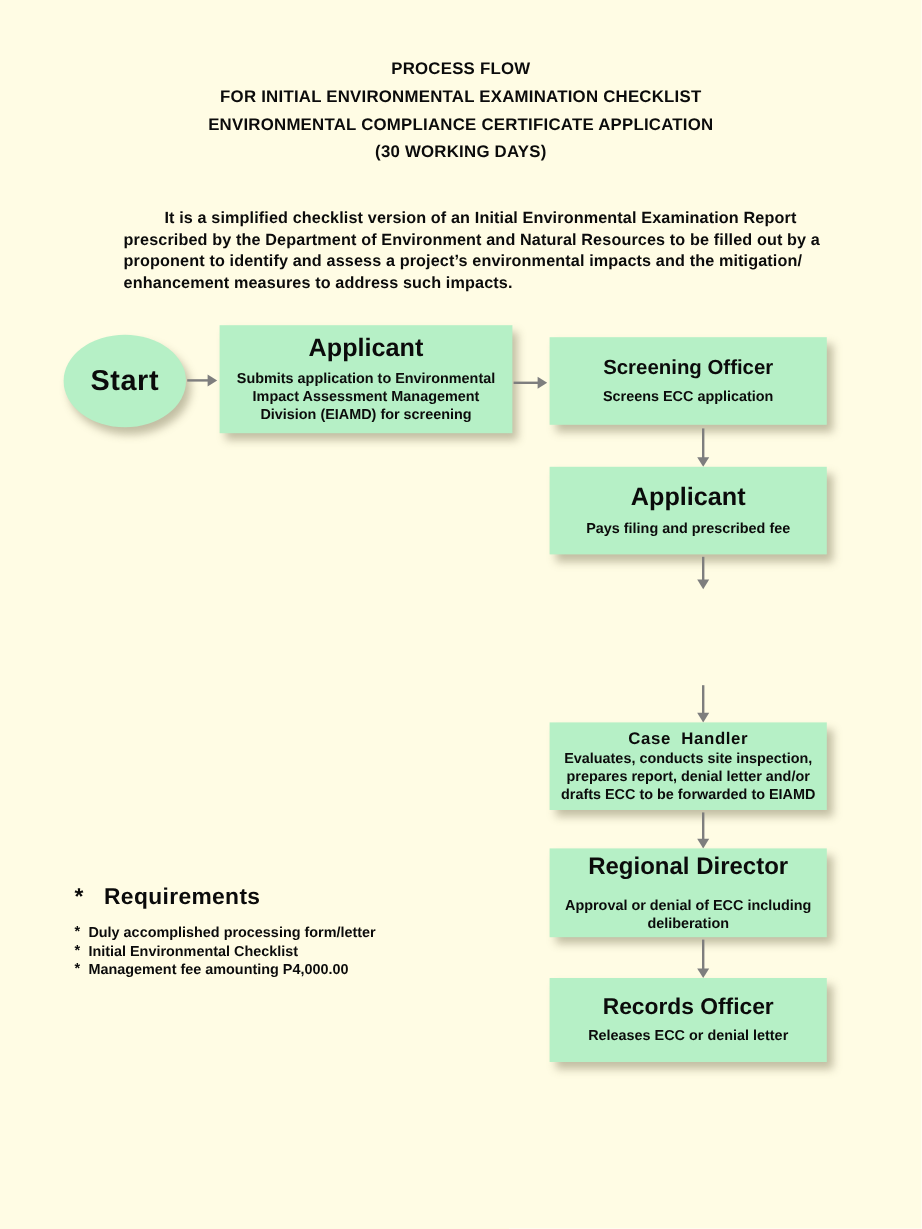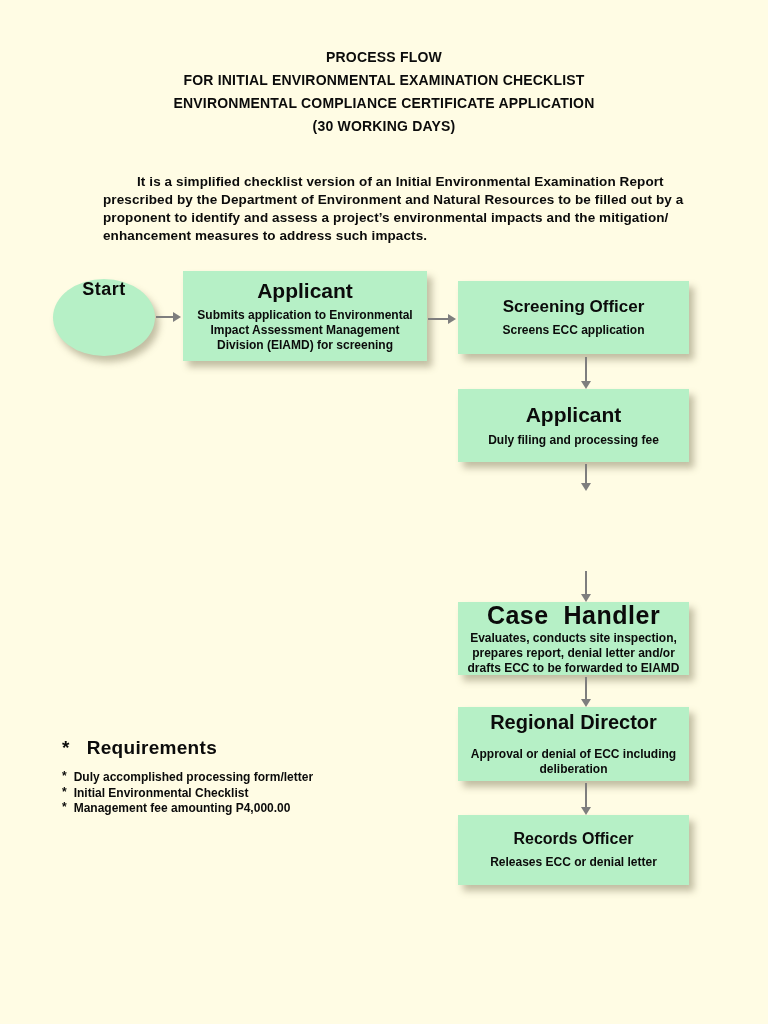--- a/index.html
+++ b/index.html
@@ -27,43 +27,43 @@
   }
   
   .intro{
     position:absolute;top:157px;left:87px;width:626px;margin:16px;
     font-size:13.5px;line-height:18px;text-indent:34px;letter-spacing:.1px;
   }
   
   .start{
     position:absolute;left:53px;top:279px;width:102px;height:77px;
     background:var(--box-green,#B6F0C6);border-radius:50%;
-    display:flex;align-items:flex-start;justify-content:center;
-    font-size:18px;letter-spacing:.5px;
+    display:flex;align-items:center;justify-content:center;
+    font-size:24px;letter-spacing:.5px;
     box-shadow:4px 6px 7px rgba(120,115,85,.45);
   }
   
   .node{
     position:absolute;
     background:var(--box-green,#B6F0C6);
     display:flex;flex-direction:column;align-items:center;justify-content:center;
     text-align:center;padding:4px 8px;
     box-shadow:5px 6px 7px rgba(120,115,85,.45);
   }
   .nt{line-height:1.15;}
   .nb{font-size:12px;line-height:15px;margin-top:4px;}
   .box-a{left:183px;top:271px;width:244px;height:90px;}
   .box-a .nt{font-size:21px;}
   .col{left:458px;width:231px;}
   .b1{top:281px;height:73px;} .b1 .nt{font-size:17px;} .b1 .nb{margin-top:7px;}
   .b2{top:389px;height:73px;} .b2 .nt{font-size:21px;} .b2 .nb{margin-top:5px;}
   .b3{top:495px;height:74px;} .b3 .nt{font-size:21px;letter-spacing:1px;} .b3 .nb{margin-top:5px;}
-  .b4{top:602px;height:73px;padding:2px 6px;} .b4 .nt{font-size:25px;letter-spacing:.5px;white-space:pre;text-align:right;} .b4 .nb{margin-top:2px;}
+  .b4{top:602px;height:73px;padding:2px 6px;} .b4 .nt{font-size:14px;letter-spacing:.5px;white-space:pre;text-align:right;} .b4 .nb{margin-top:2px;}
   .b5{top:707px;height:74px;gap:12px;} .b5 .nt{font-size:20px;} .b5 .nb{margin-top:1px;}
-  .b6{top:815px;height:70px;} .b6 .nt{font-size:16px;} .b6 .nb{margin-top:6px;}
+  .b6{top:815px;height:70px;} .b6 .nt{font-size:19px;} .b6 .nb{margin-top:6px;}
   
   .harrow{position:absolute;height:2px;background:var(--arrow-gray,#7E7E7E);}
   .harrow::after{
     content:"";position:absolute;right:-7px;top:-4px;width:0;height:0;
     border-left:8px solid var(--arrow-gray,#7E7E7E);
     border-top:5px solid transparent;border-bottom:5px solid transparent;
   }
   .a1{left:156px;top:316px;width:18px;}
   .a2{left:428px;top:318px;width:21px;}
   .varrow{position:absolute;left:585px;width:2px;background:var(--arrow-gray,#7E7E7E);}
@@ -113,21 +113,21 @@
 
   <div class="node col b1">
     <div class="nt">Screening Officer</div>
     <div class="nb">Screens ECC application</div>
   </div>
 
   <div class="varrow v1"></div>
 
   <div class="node col b2">
     <div class="nt">Applicant</div>
-    <div class="nb">Duly filing and processing fee</div>
+    <div class="nb">Pays filing and prescribed fee</div>
   </div>
 
   <div class="varrow v2"></div>
 
 
   <div class="varrow v3"></div>
 
   <div class="node col b4">
     <div class="nt">Case  Handler</div>
     <div class="nb">Evaluates, conducts site inspection, prepares report, denial letter and/or drafts ECC to be forwarded to EIAMD</div>

